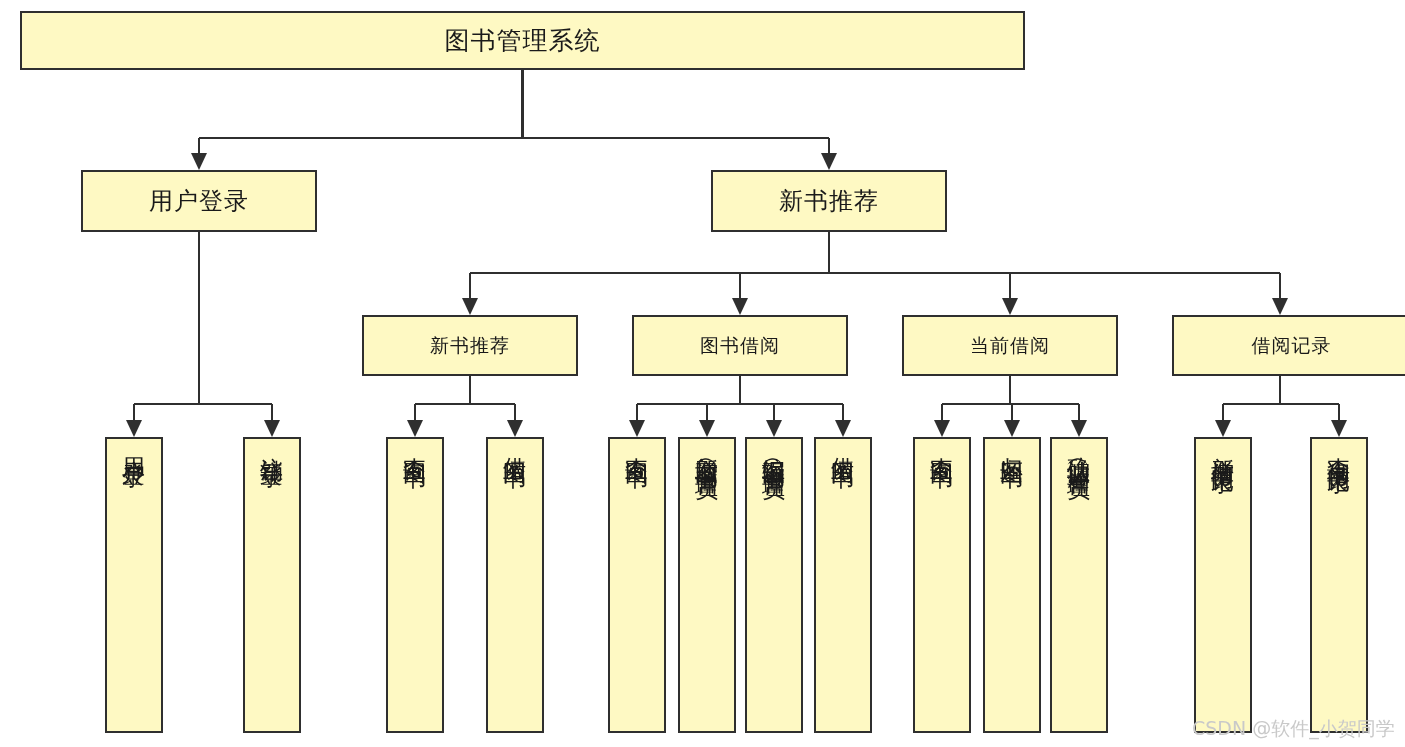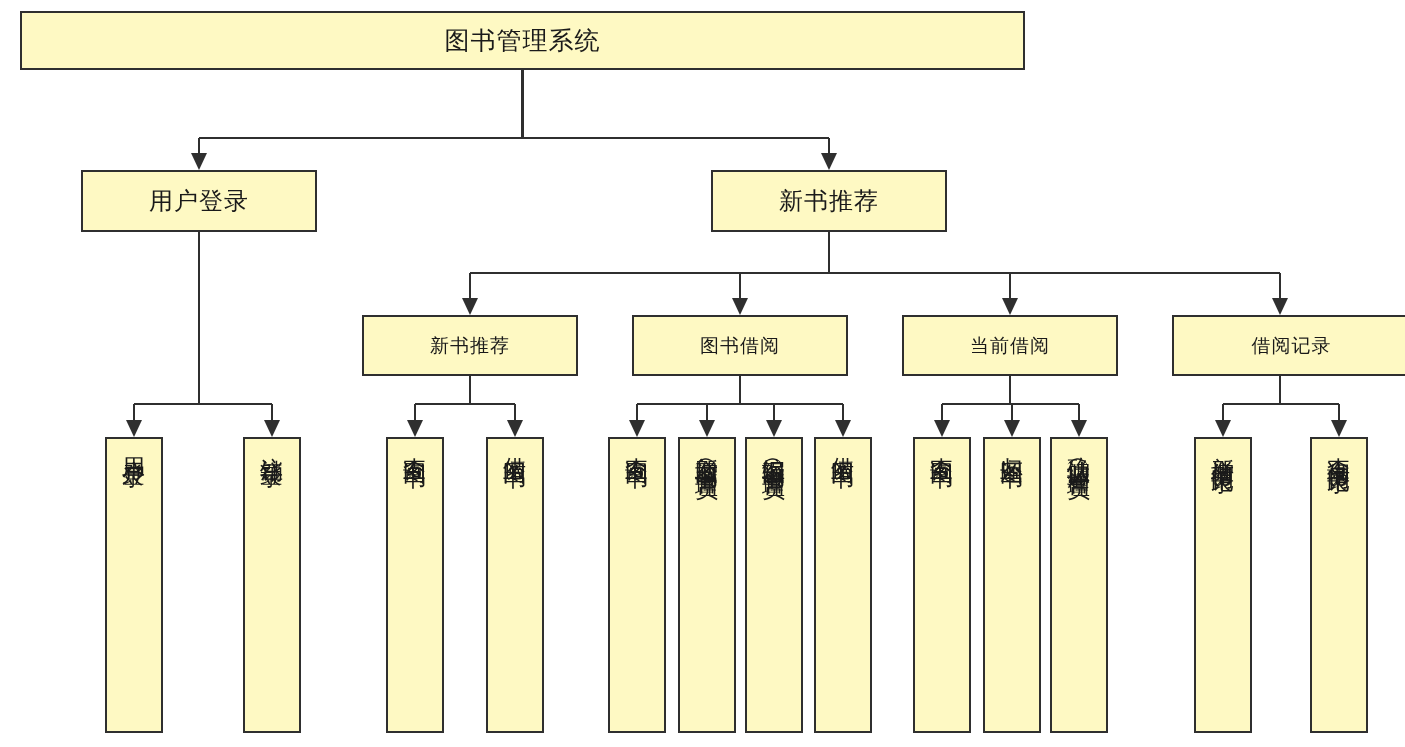--- a/index.html
+++ b/index.html
@@ -137,20 +137,21 @@
   <div class="node leaf" style="left: 1050px; top: 437px; width: 58px; height: 296px;">
     <span class="vlabel">确认归还（管理员）</span>
   </div>
   <div class="node leaf" style="left: 1194px; top: 437px; width: 58px; height: 296px;">
     <span class="vlabel">新增借阅记录</span>
   </div>
   <div class="node leaf" style="left: 1310px; top: 437px; width: 58px; height: 296px;">
     <span class="vlabel">查询借阅记录</span>
   </div>
 
+  <div id="watermark" style="left: 1192px; top: 716px; color: rgb(201, 201, 201);">CSDN @软件_小贺同学</div>
 <div class="edge v" style="left: 521.25px; top: 70px; height: 68px;"></div>
     <div class="edge h" style="left: 199px; top: 136.75px; width: 630px;"></div>
     <div class="edge v" style="left: 197.75px; top: 138px; height: 15px;"></div>
     <div class="arrow" style="left: 191px; top: 153px;"></div>
     <div class="edge v" style="left: 827.75px; top: 138px; height: 15px;"></div>
     <div class="arrow" style="left: 821px; top: 153px;"></div>
     <div class="edge v" style="left: 827.75px; top: 232px; height: 41px;"></div>
     <div class="edge h" style="left: 470px; top: 271.75px; width: 810px;"></div>
     <div class="edge v" style="left: 468.75px; top: 273px; height: 25px;"></div>
     <div class="arrow" style="left: 462px; top: 298px;"></div>

